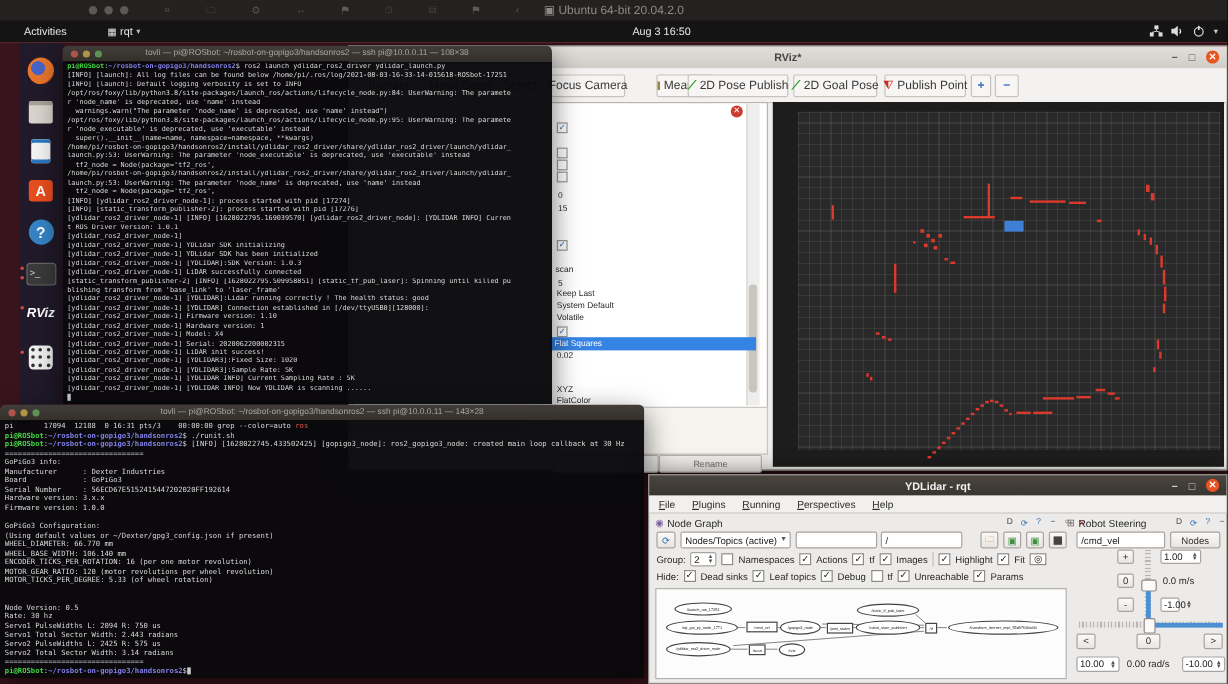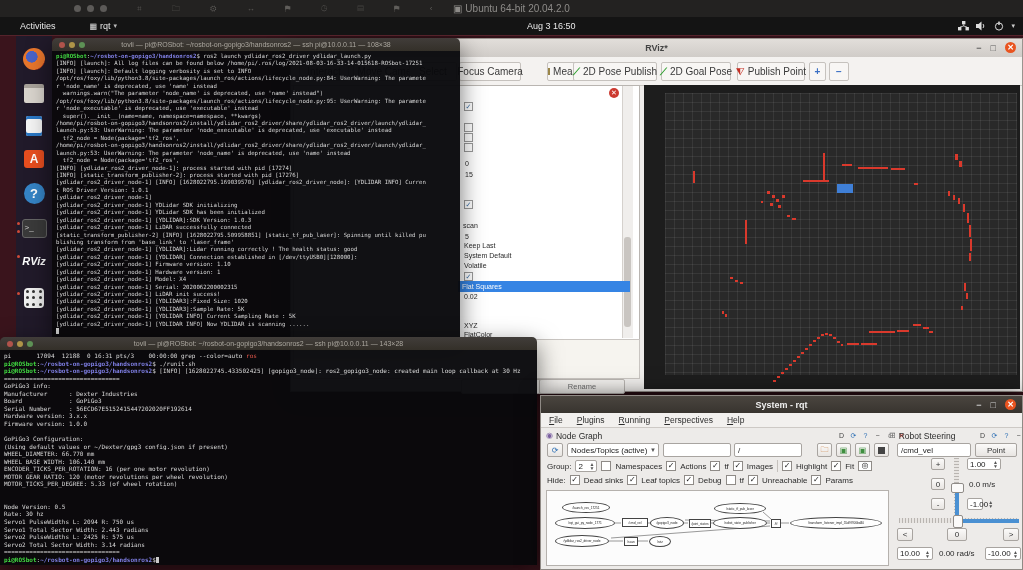--- a/index.html
+++ b/index.html
@@ -158,21 +158,21 @@
         <div class="frag" style="left: 170px; top: 166px;">System Default</div>
         <div class="frag" style="left: 170px; top: 176px;">Volatile</div>
         <div class="cb on" style="left: 170px; top: 186px;">✓</div>
         <div class="selrow" style="left: 164px; top: 195px; width: 168px; height: 11px; line-height: 11px;">Flat Squares</div>
         <div class="frag" style="left: 170px; top: 207px;">0.02</div>
         <div class="frag" style="left: 170px; top: 236px;">XYZ</div>
         <div class="frag" style="left: 170px; top: 245px;">FlatColor</div>
       </div>
     <div id="rviz-help"></div>
     <div class="rviz-btn" style="left:170px;top:340px;width:86px;"></div>
-    <div class="rviz-btn" style="left:248px;top:340px;width:84px;">Rename</div>
+    <div class="rviz-btn" style="left:258px;top:340px;width:84px;">Rename</div>
     <div id="rviz-view">
       <div id="rviz-grid"></div>
       <div id="scan-layer">
           <div class="scanpt" style="left: 179px; top: 68px; width: 2px; height: 29px; background: rgb(218, 57, 44);"></div>
           <div class="scanpt" style="left: 159px; top: 95px; width: 26px; height: 2px; background: rgb(218, 57, 44);"></div>
           <div class="scanpt" style="left: 198px; top: 79px; width: 10px; height: 2px; background: rgb(218, 57, 44);"></div>
           <div class="scanpt" style="left: 214px; top: 82px; width: 30px; height: 2px; background: rgb(218, 57, 44);"></div>
           <div class="scanpt" style="left: 247px; top: 83px; width: 14px; height: 2px; background: rgb(218, 57, 44);"></div>
           <div class="scanpt" style="left: 270px; top: 98px; width: 4px; height: 2px; background: rgb(218, 57, 44);"></div>
           <div class="scanpt" style="left: 311px; top: 69px; width: 3px; height: 6px; background: rgb(218, 57, 44);"></div>
@@ -321,21 +321,21 @@
         <div class="tline">Servo1 Total Sector Width: 2.443 radians</div>
         <div class="tline">Servo2 PulseWidths L: 2425 R: 575 us</div>
         <div class="tline">Servo2 Total Sector Width: 3.14 radians</div>
         <div class="tline">================================</div>
         <div class="tline"><span class="pu">pi@ROSbot</span>:<span class="pp">~/rosbot-on-gopigo3/handsonros2</span>$<span class="cur"></span></div>
       </div>
   </div>
 
   <div id="rqt" class="abs">
     <div id="rqt-titlebar">
-      <span>System - rqt</span>
+      <span>YDLidar - rqt</span>
       <span class="winbtns" style="color:#cfcfcf;">
         <span>−</span>
         <span>□</span>
         <span class="closeball">✕</span>
       </span>
     </div>
     <div id="rqt-menubar">
         <span><u>F</u>ile</span>
         <span><u>P</u>lugins</span>
         <span><u>R</u>unning</span>
@@ -380,21 +380,21 @@
     <div class="qbtn" style="left:276px;top:47px;width:15px;height:14px;color:#c97a3a;">🗀</div>
     <div class="qbtn" style="left:295px;top:47px;width:15px;height:14px;color:#3f8f3f;">▣</div>
     <div class="qbtn" style="left:314px;top:47px;width:15px;height:14px;color:#3f8f3f;">▣</div>
     <div class="qbtn" style="left:333px;top:47px;width:15px;height:14px;">
         <span style="width:7px;height:7px;background:#444;display:inline-block;"></span>
       </div>
 
     <div class="field" style="left:356px;top:47px;width:74px;height:14px;">
         <span>/cmd_vel</span>
       </div>
-    <div class="qbtn" style="left:434px;top:47px;width:42px;height:14px;">Point</div>
+    <div class="qbtn" style="left:434px;top:47px;width:42px;height:14px;">Nodes</div>
 
     <div class="chkrow" style="left:6px;top:64px;" id="ng-row1">
         <span>Group:</span>
         <span class="spin" style="position: relative; width: 22px; height: 12px; display: inline-flex;">
           <span>2</span>
           <span class="arr">▲<br>▼</span>
         </span>
         <span class="qcb"></span>
         <span>Namespaces</span>
         <span class="qcb">✓</span>

